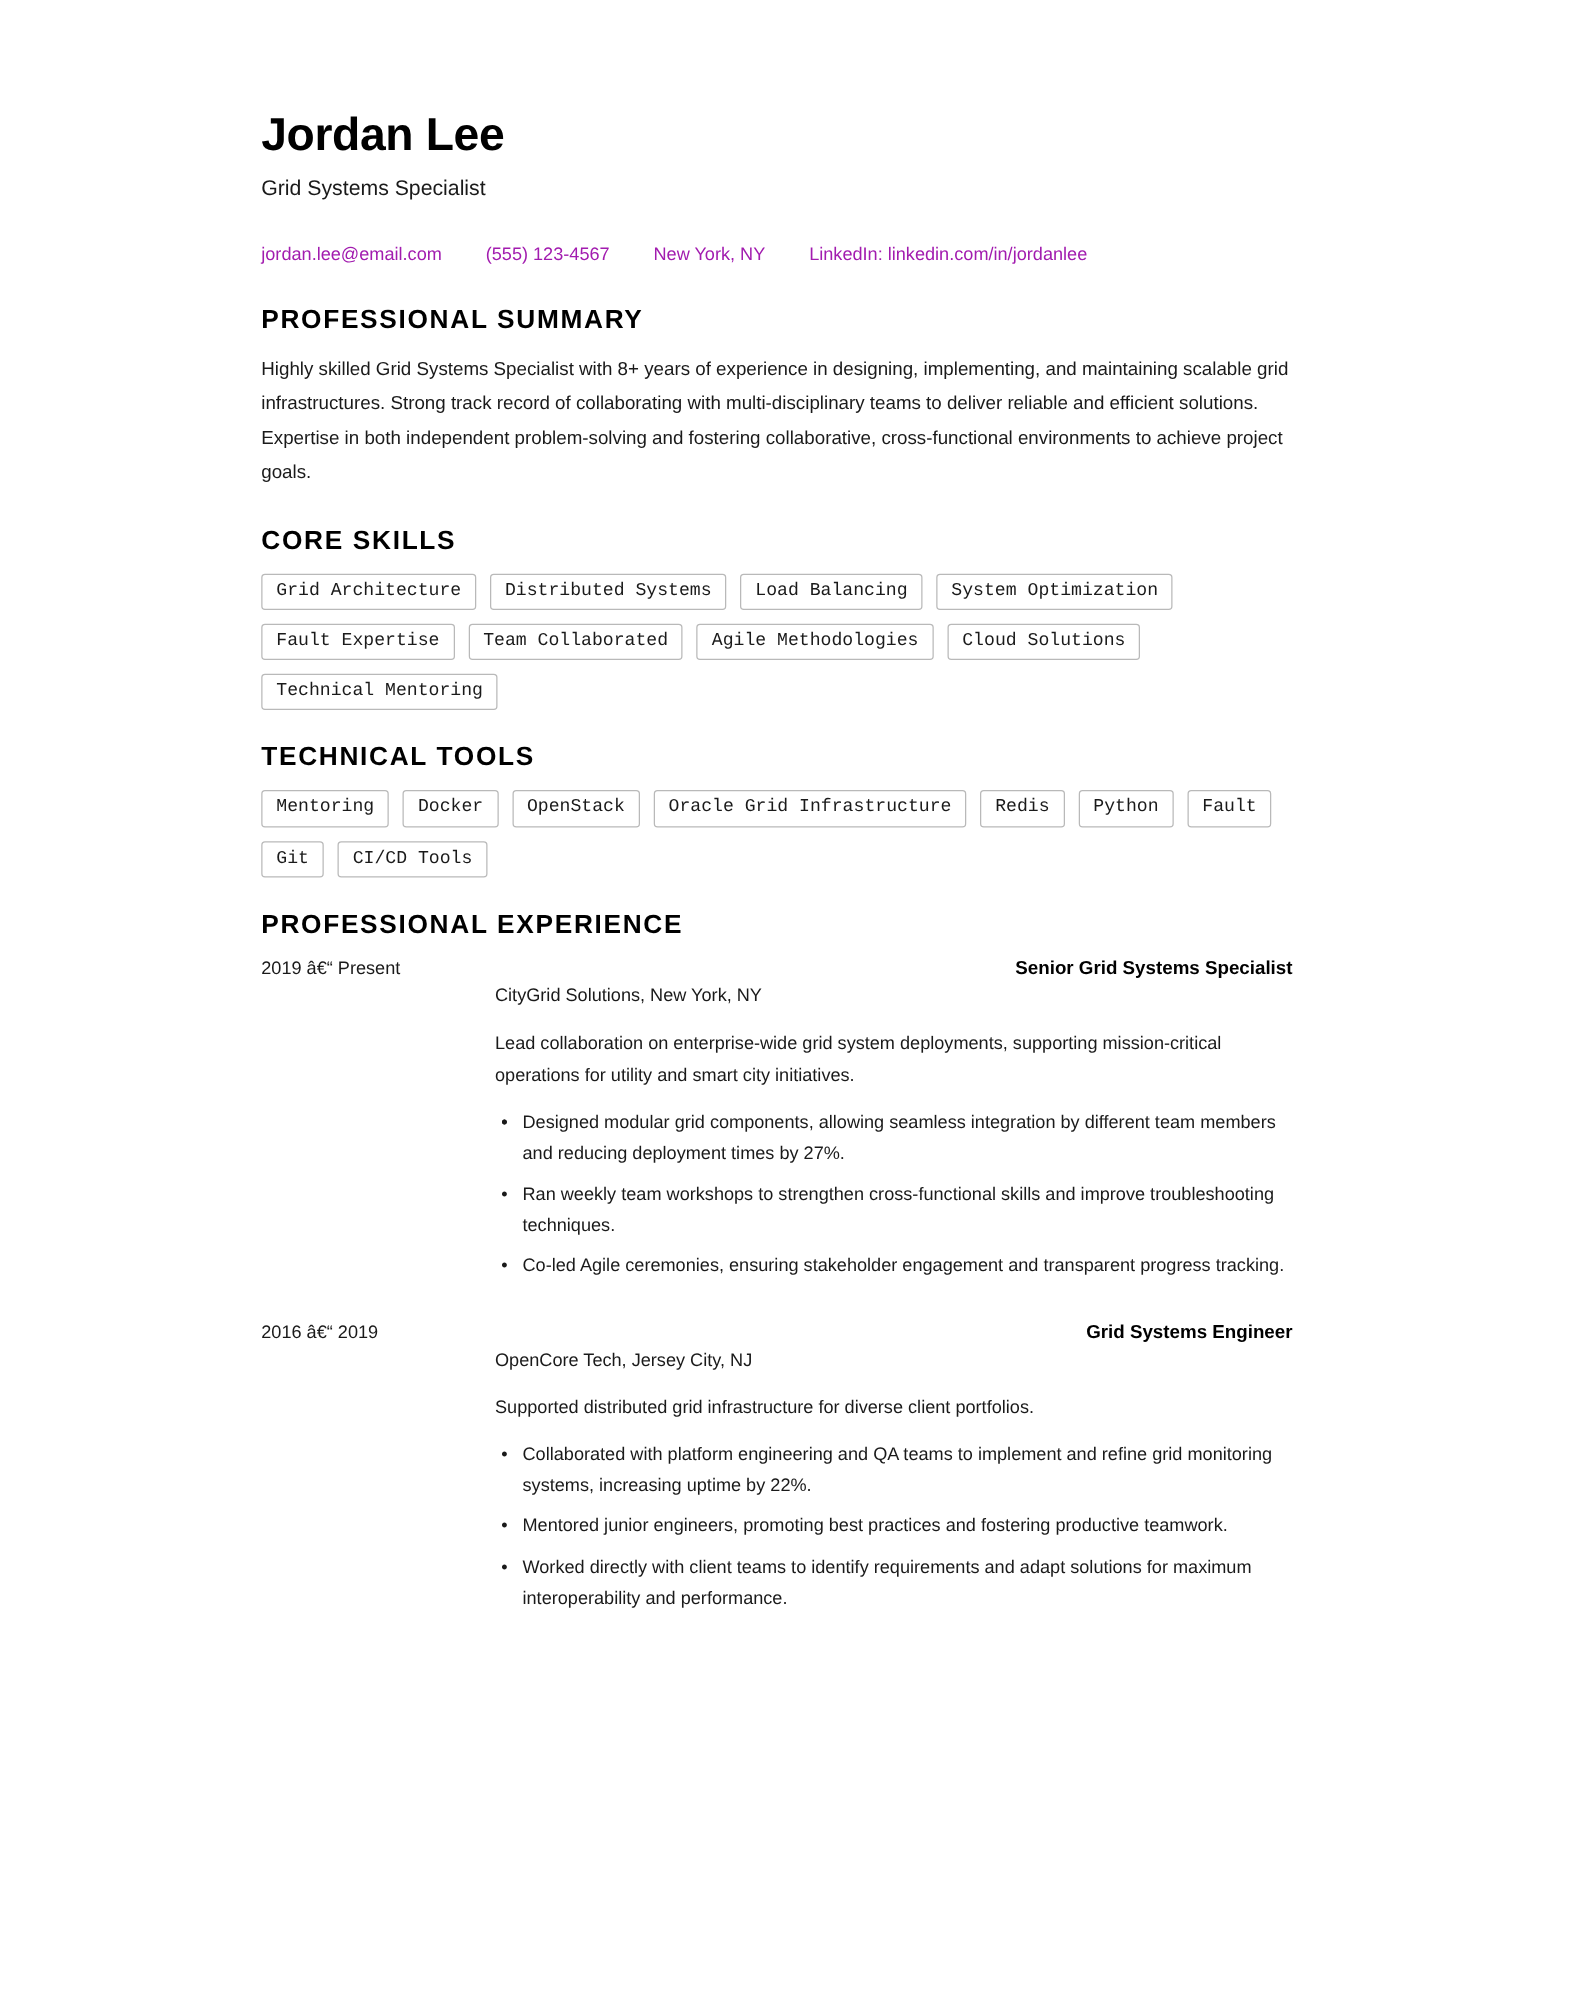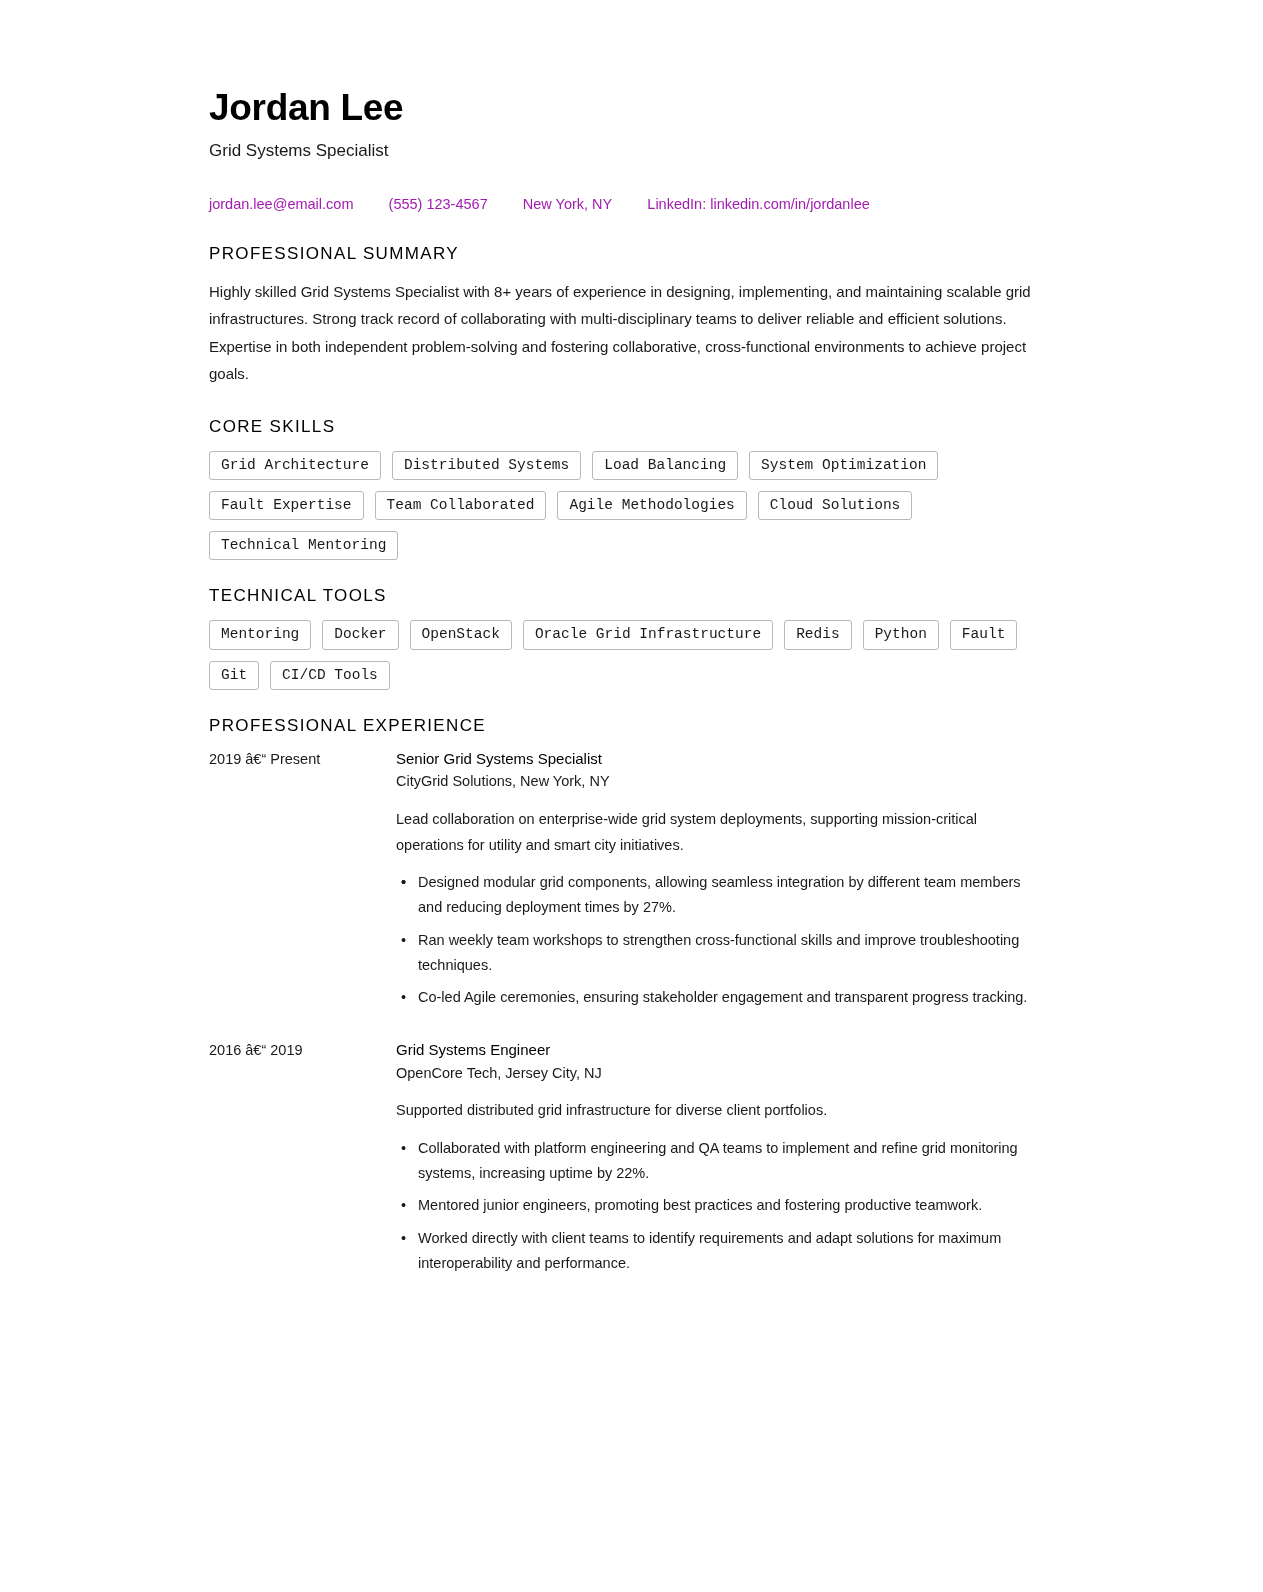--- a/index.html
+++ b/index.html
@@ -45,22 +45,22 @@
     margin: 0 0 30px 0;
     color: #a21caf;
     white-space: nowrap;
   }
   .contact-item { display: inline-block; }
   .contact-sep { display: inline-block; width: 27px; }
 
   
   .section { margin: 0 0 4px 0; }
   .section-title {
-    font-size: 17px;
-    font-weight: normal;
+    font-size: 21px;
+    font-weight: bold;
     letter-spacing: 1.35px;
     text-transform: uppercase;
     margin: 0 0 14px 0;
     color: #000000;
   }
   .section-title.tight { margin-bottom: 12px; }
 
   
   .summary-text {
     font-size: 15px;
@@ -99,24 +99,25 @@
     width: 187px;
     flex: 0 0 187px;
     font-size: 14.5px;
     line-height: 1.45;
     padding-top: 1px;
     color: #1a1a1a;
   }
   .exp-body { flex: 1 1 auto; max-width: 638px; }
   .exp-title {
     font-size: 15px;
-    font-weight: normal;
+    font-weight: bold;
     line-height: 1.45;
     margin: 0;
     color: #000000;
+    text-align: right;
   }
   .exp-company {
     font-size: 14.5px;
     line-height: 1.5;
     margin: 2px 0 0 0;
     color: #1a1a1a;
   }
   .exp-desc {
     font-size: 14.5px;
     line-height: 1.75;

